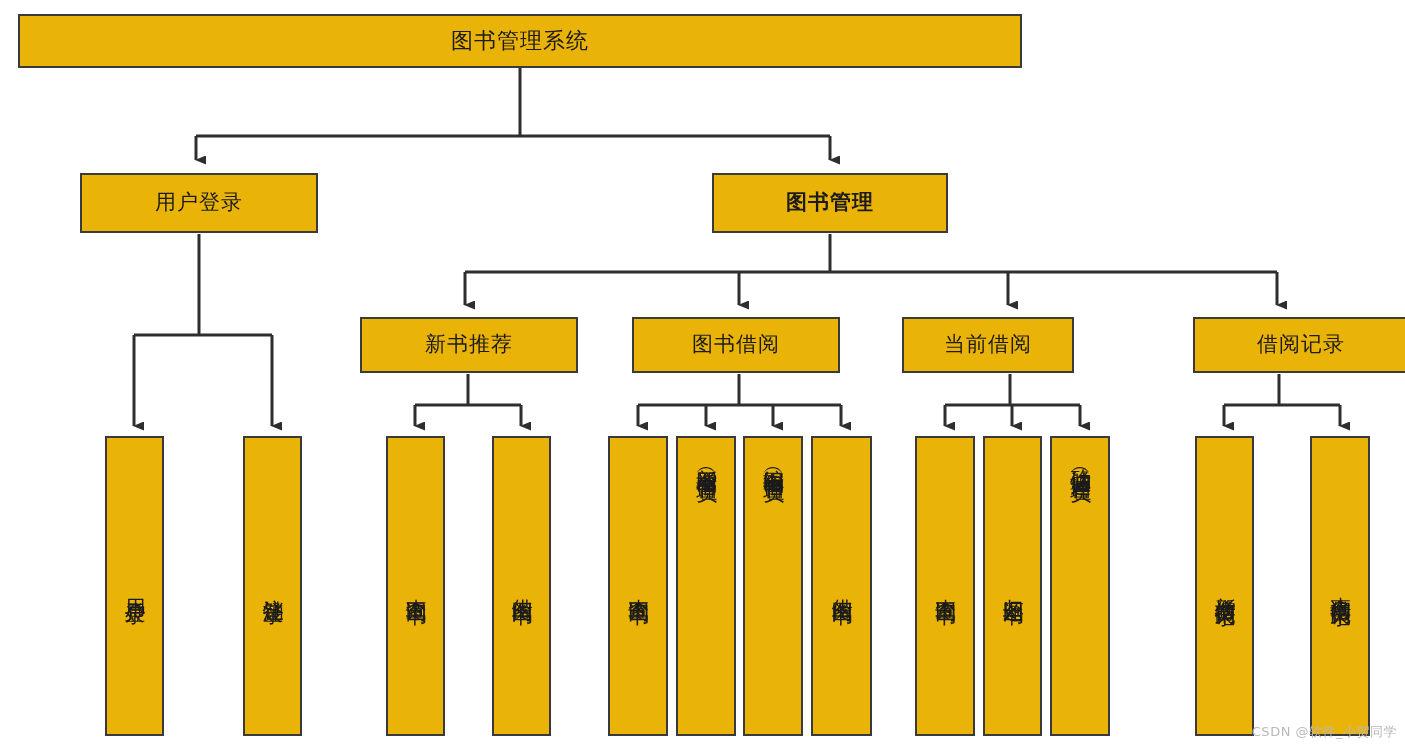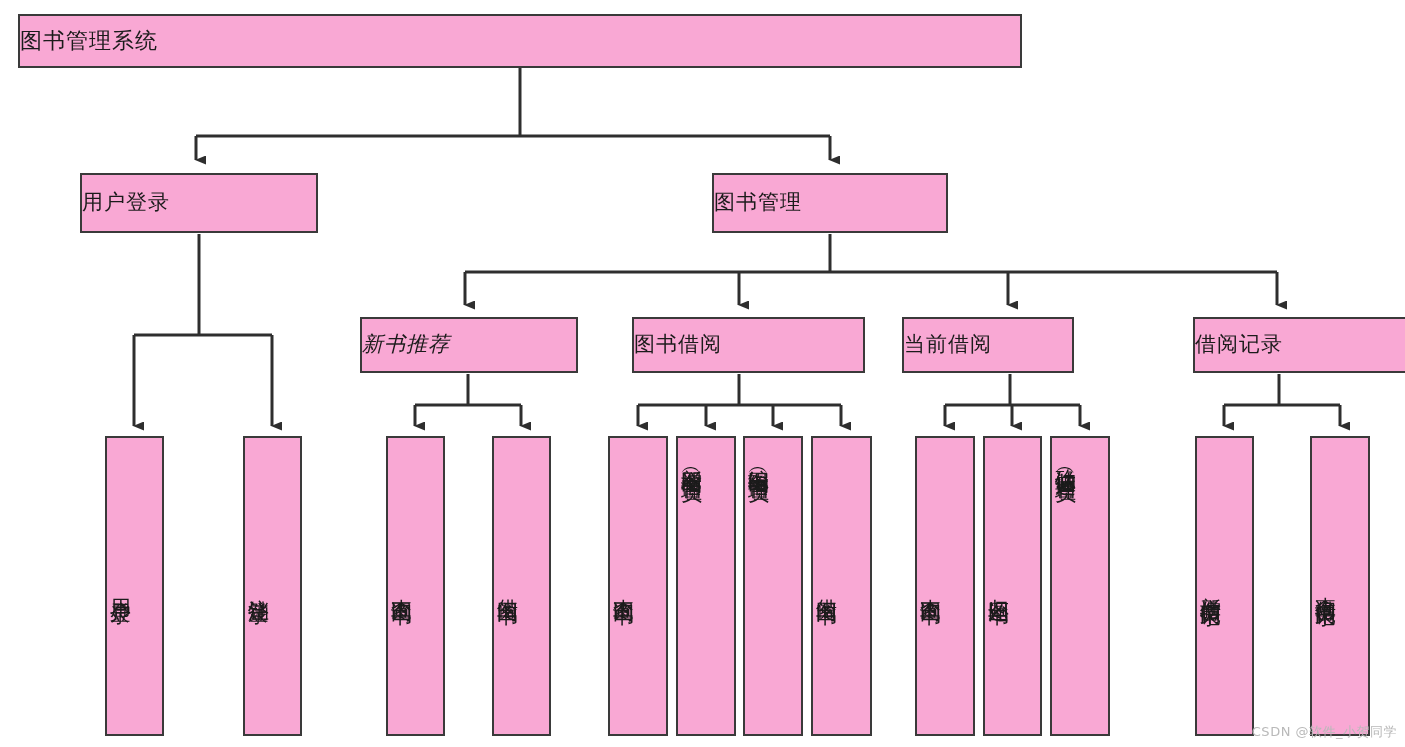--- a/index.html
+++ b/index.html
@@ -22,23 +22,24 @@
     position: absolute;
     left: 0;
     top: 0;
     width: 1405px;
     height: 747px;
   }
   .node {
     position: absolute;
     box-sizing: border-box;
     border: 2px solid #3a3a3a;
-    background: #f9a8d4;
+    background: #eab308;
     display: flex;
     align-items: center;
+    justify-content: center;
     color: #1b1b1b;
   }
   .node.horiz {
     font-size: 21px;
     line-height: 1.2;
     letter-spacing: 1px;
   }
   .node.root {
     font-size: 22px;
   }
@@ -125,28 +126,28 @@
     </g>
   </svg>
 
   <div class="node horiz root" style="left:18px; top:14px; width:1004px; height:54px;">
     <span>图书管理系统</span>
   </div>
 
   <div class="node horiz" style="left:80px; top:173px; width:238px; height:60px;">
     <span>用户登录</span>
   </div>
-  <div class="node horiz" style="left:712px; top:173px; width:236px; height:60px;">
+  <div class="node horiz" style="left:712px; top:173px; width:236px; height:60px;font-weight:bold;">
     <span>图书管理</span>
   </div>
 
-  <div class="node horiz" style="left:360px; top:317px; width:218px; height:56px;font-style:italic;">
+  <div class="node horiz" style="left:360px; top:317px; width:218px; height:56px;">
     <span>新书推荐</span>
   </div>
-  <div class="node horiz" style="left:632px; top:317px; width:233px; height:56px;">
+  <div class="node horiz" style="left:632px; top:317px; width:208px; height:56px;">
     <span>图书借阅</span>
   </div>
   <div class="node horiz" style="left:902px; top:317px; width:172px; height:56px;">
     <span>当前借阅</span>
   </div>
   <div class="node horiz" style="left:1172px; top:317px; width:216px; height:56px;margin-left:21px;">
     <span>借阅记录</span>
   </div>
 
   <div class="node vert centered" style="left:105px; top:436px; width:59px; height:300px;">

